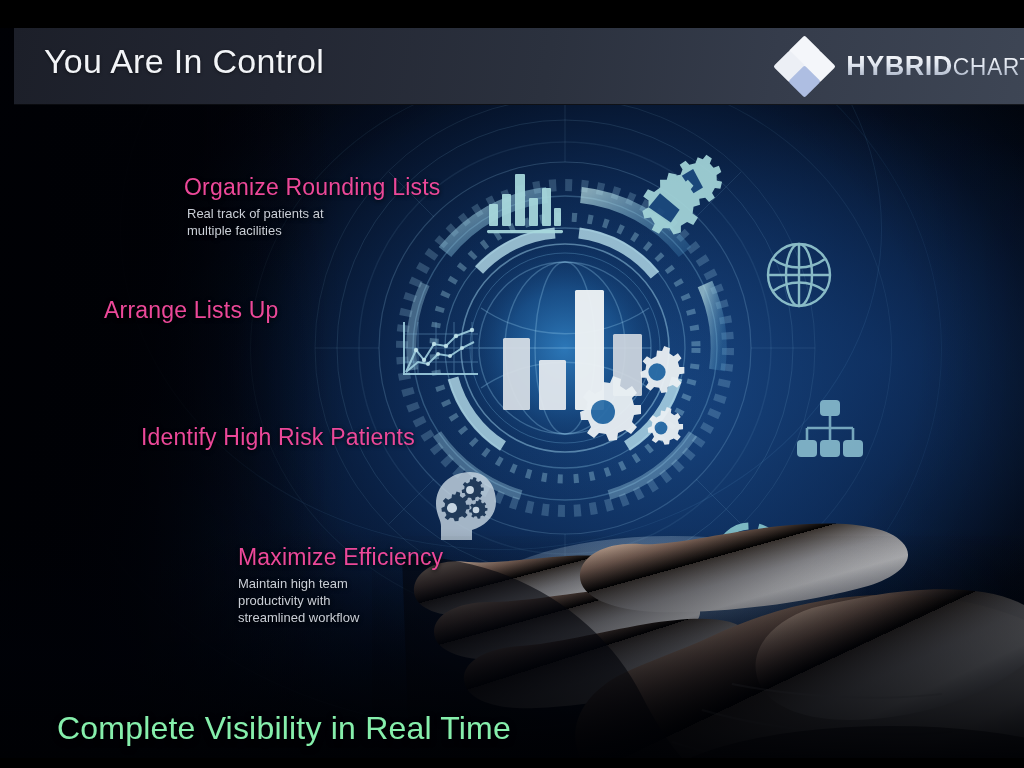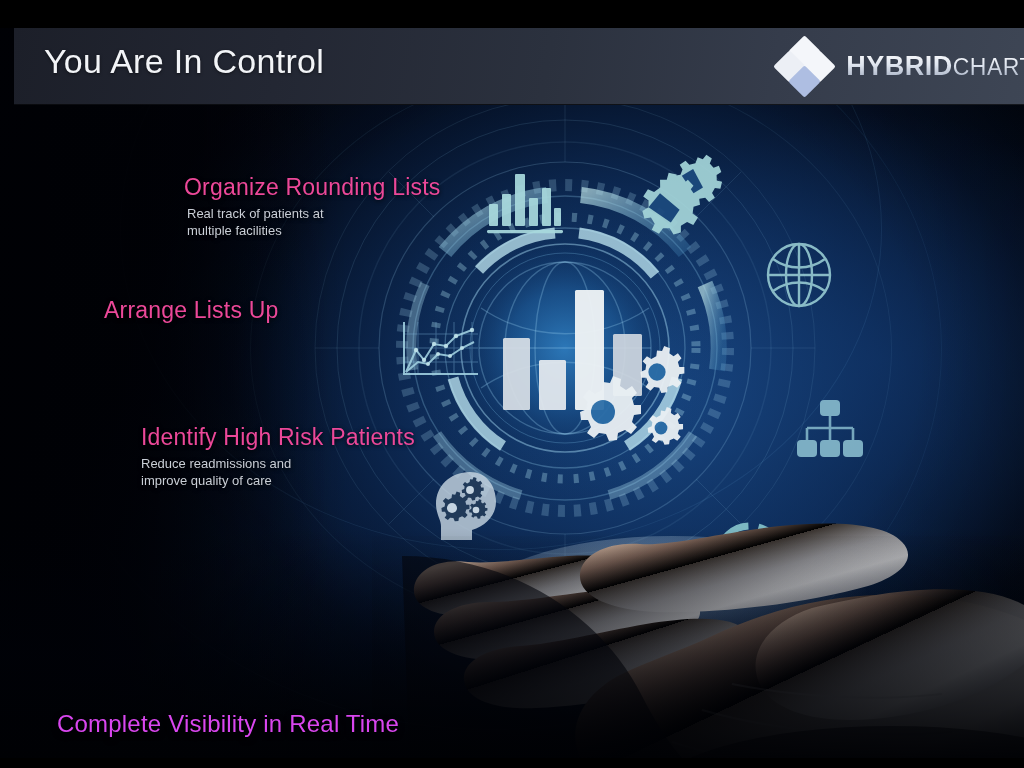--- a/index.html
+++ b/index.html
@@ -74,21 +74,21 @@
     text-shadow:0 1px 4px rgba(0,0,0,.85);margin:0 0 5px 0;}
   .feature .f-desc{font-size:13px;line-height:1.30;color:#c9ced6;font-weight:400;
     text-shadow:0 1px 4px rgba(0,0,0,.9);margin:0;white-space:pre-line;}
 
   #feature-0{left:184px;top:146px;}
   #feature-0 .f-desc{padding-left:3px;}
   #feature-1{left:104px;top:269px;}
   #feature-2{left:141px;top:375px;margin-top:21px;}
   #feature-3{left:238px;top:516px;}
 
-  .tagline{position:absolute;left:57px;top:682px;z-index:25;font-size:24px;font-weight:400;color:#d946ef;
+  .tagline{position:absolute;left:57px;top:682px;z-index:25;font-size:32px;font-weight:400;color:#86efac;
     letter-spacing:.2px;white-space:nowrap;text-shadow:0 2px 6px rgba(0,0,0,.9);}
 </style>
 </head>
 <body>
 
 <div class="slide">
 
   <div class="stage">
     <div class="bg-base"></div>
 
@@ -427,24 +427,28 @@
       <p class="f-desc">Real track of patients at
 multiple facilities</p>
     </div>
 
     <div class="feature" id="feature-1">
       <p class="f-title">Arrange Lists Up</p>
     </div>
 
     <div class="feature" id="feature-2">
       <p class="f-title">Identify High Risk Patients</p>
-      <p class="f-desc">Reduce readmissions and
-improve quality of care</p>
-    </div>
-
+    </div>
+
+    <div class="feature" id="feature-3">
+      <p class="f-title">Maximize Efficiency</p>
+      <p class="f-desc">Maintain high team
+productivity with
+streamlined workflow</p>
+    </div>
 
     <div class="tagline">Complete Visibility in Real Time</div>
   </div>
 
   <div class="header">
     <div class="header-title">You Are In Control</div>
 
     <div class="logo">
       <div class="logo-mark">
         <span class="dia dia-top"></span>

